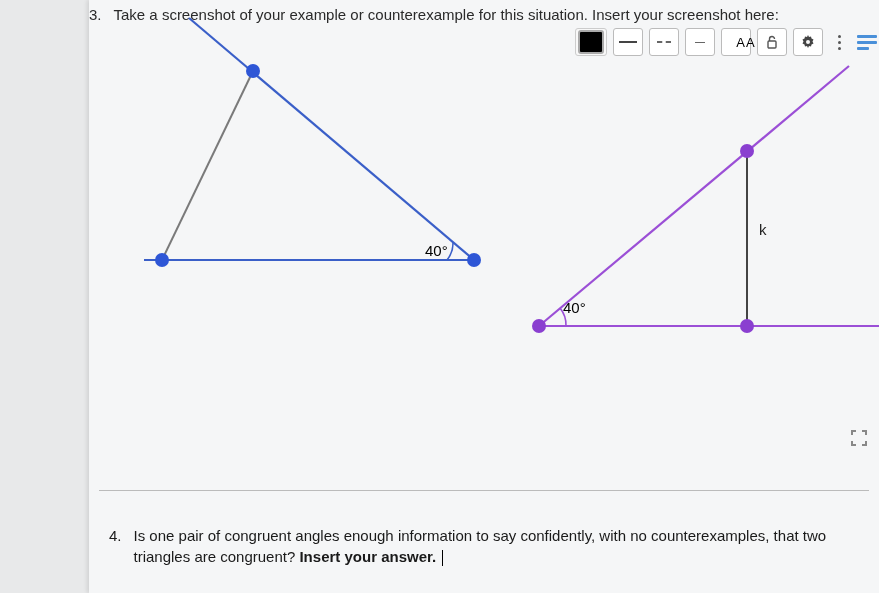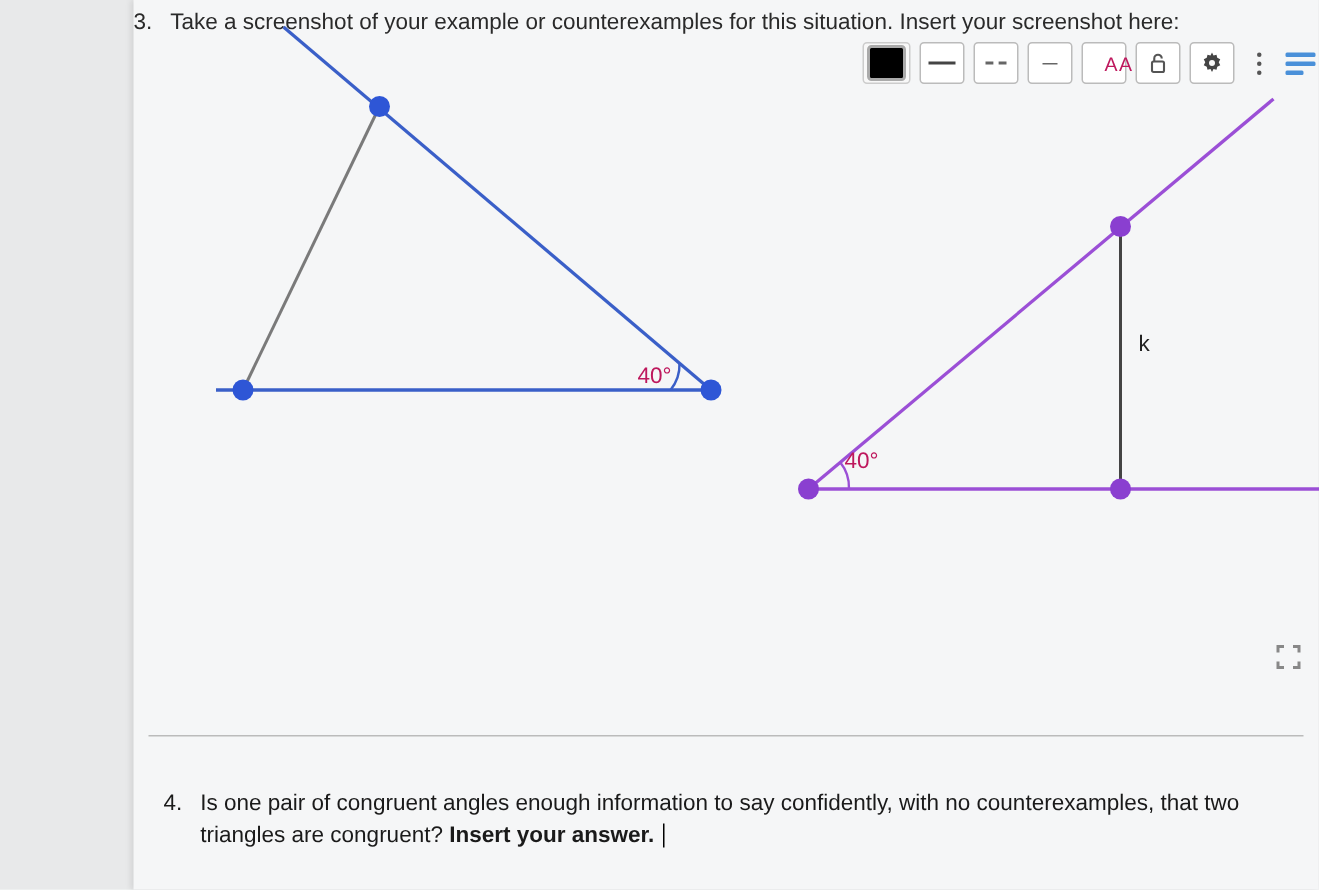--- a/index.html
+++ b/index.html
@@ -59,21 +59,21 @@
     }
     .tool-btn.container {
       border: 1px solid #ccc;
       padding: 2px;
       width: auto;
       background: #f8f8f8;
     }
     .line-solid { width: 18px; height: 2px; background: #444; }
     .line-dash { width: 14px; border-top: 2px dashed #666; }
     .line-thin { width: 10px; border-top: 1px solid #666; }
-    .tool-text { font-size: 13px; color: #be185d; letter-spacing: 1px; margin-left: 20px; }
+    .tool-text { font-size: 13px; color: #000000; letter-spacing: 1px; margin-left: 20px; }
     .more-dots {
       width: 20px;
       display: flex;
       flex-direction: column;
       gap: 3px;
       align-items: center;
       justify-content: center;
     }
     .dot { width: 3px; height: 3px; background: #555; border-radius: 50%; }
     .align-icon {
@@ -97,21 +97,21 @@
       position: absolute;
       top: 0;
       left: 0;
       width: 100%;
       height: 100%;
       overflow: visible;
     }
     .angle-label {
       position: absolute;
       font-size: 15px;
-      color: #be185d;
+      color: #000000;
       font-family: Arial, sans-serif;
     }
     .side-label {
       position: absolute;
       font-size: 15px;
       color: #222;
     }
     .fullscreen-btn {
       position: absolute;
       bottom: 8px;
@@ -151,21 +151,21 @@
       margin-left: 2px;
     }
   </style>
 </head>
 <body>
 
 <div class="page">
 
   <div class="question-header">
     <span class="question-num">3.</span>
-    <span>Take a screenshot of your example or counterexamples for this situation. Insert your screenshot here:</span>
+    <span>Take a screenshot of your example or counterexample for this situation. Insert your screenshot here:</span>
   </div>
 
   <div class="toolbar">
     <div class="tool-btn container">
       <div class="tool-btn black-fill"></div>
     </div>
     <div class="tool-btn">
       <div class="line-solid"></div>
     </div>
     <div class="tool-btn">

